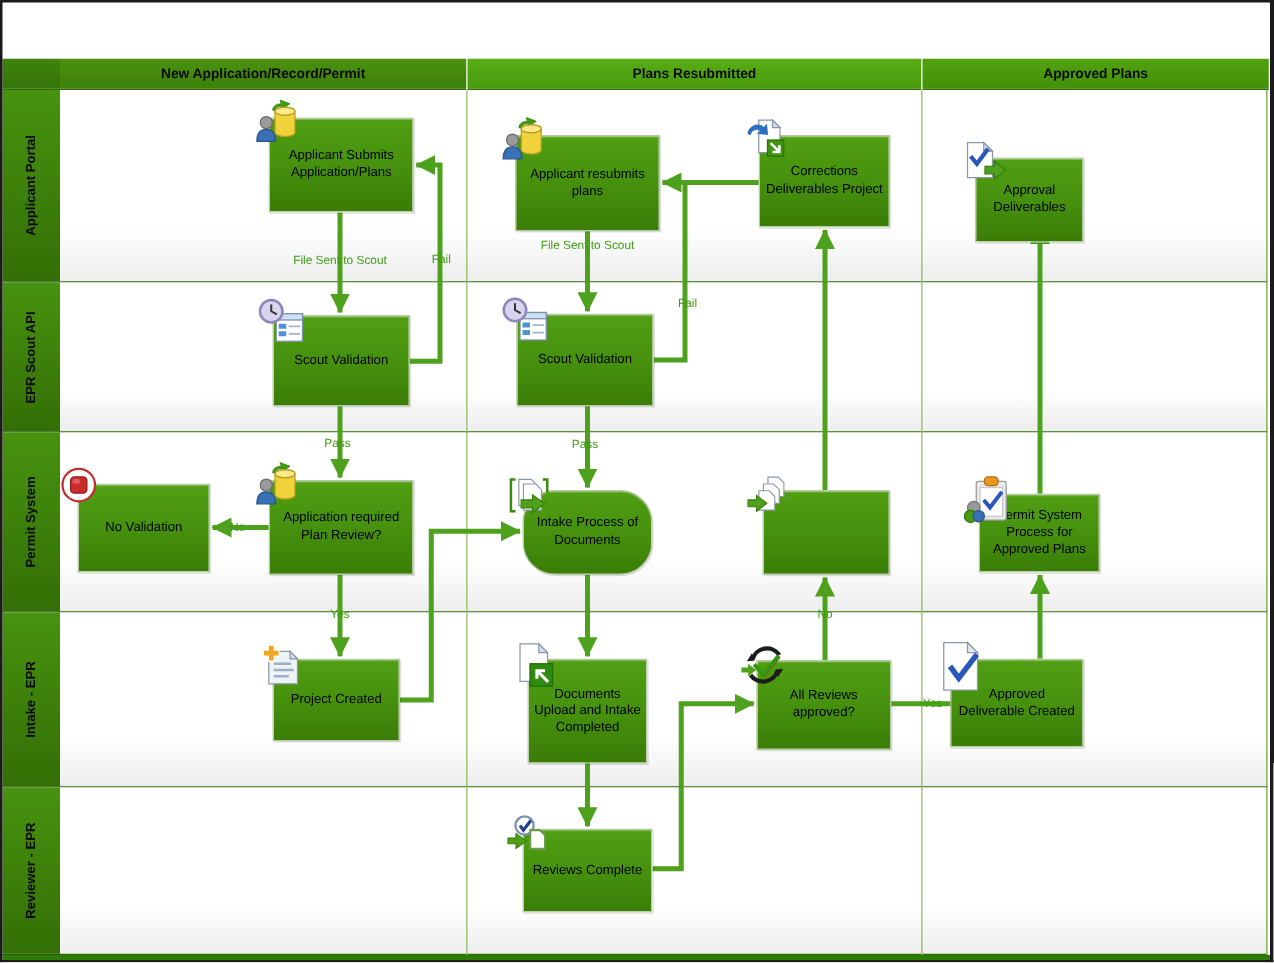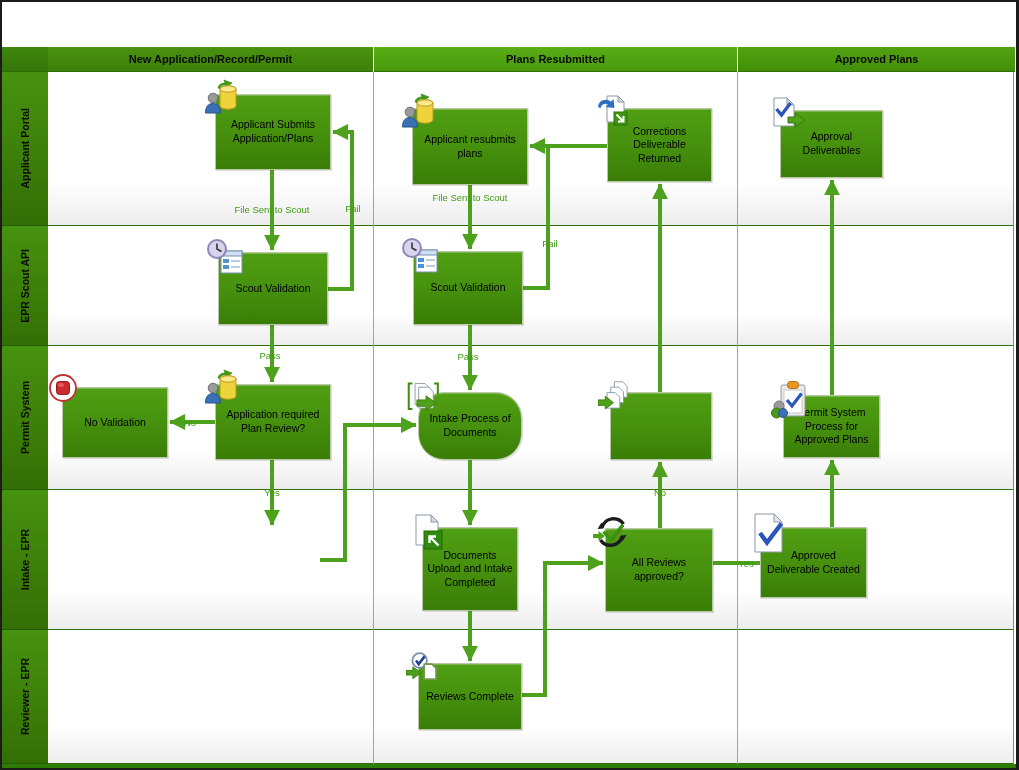--- a/index.html
+++ b/index.html
@@ -154,30 +154,30 @@
       <span>Applicant resubmits plans</span>
       <span class="node-icon" style="left: -13px; top: -16px;"><svg viewBox="0 0 40 42">
           <path d="M15 8 q1 -5 7 -5 l-1 -3 8 3 -6 4 -0.4 -2 q-5 -0.5 -5.6 3.5 z" fill="#3f9e10" stroke="#2d7a06" stroke-width=".6"></path>
           <path d="M17 9 a8 3.2 0 0 1 16 0 v17 a8 3.2 0 0 1 -16 0 z" fill="#f0d23c" stroke="#b89b1e"></path>
           <ellipse cx="25" cy="9" rx="8" ry="3.2" fill="#fbe98a" stroke="#b89b1e"></ellipse>
           <circle cx="10" cy="18" r="4.8" fill="#9a9a9a" stroke="#6d6d6d"></circle>
           <path d="M2.5 33 q0 -9.5 7.5 -9.5 q7.5 0 7.5 9.5 z" fill="#3a70b5" stroke="#28568f"></path>
         </svg></span>
     </div>
     <div class="node" style="left: 607px; top: 108px; width: 105px; height: 74px;">
-      <span>Corrections Deliverable Returned</span>
+      <span>Corrections Deliverables Project</span>
       <span class="node-icon" style="left: -13px; top: -16px;"><svg viewBox="0 0 40 42">
           <path d="M12 2 h11 l6 6 v20 h-17 z" fill="#fff" stroke="#8a97a8"></path>
           <path d="M23 2 v6 h6 z" fill="#d7dde6" stroke="#8a97a8"></path>
           <path d="M3 13 a8 8 0 0 1 13 -5.5 l2.5 -2.5 1 9 -9 -1 2.6 -2.4 a5 5 0 0 0 -7.6 3.6 z" fill="#2f6fc1"></path>
           <rect x="19" y="18" width="13" height="13" fill="#3f9410" stroke="#2d7206"></rect>
           <path d="M21.5 20.5 l6.5 6.5 m0.5 -5 v5.5 h-5.5" stroke="#fff" stroke-width="2" fill="none"></path>
         </svg></span>
     </div>
-    <div class="node" style="left: 780px; top: 110px; width: 103px; height: 68px;">
+    <div class="node" style="left: 780px; top: 126px; width: 87px; height: 68px;">
       <span>Approval Deliverables</span>
       <span class="node-icon" style="left: -13px; top: -16px;"><svg viewBox="0 0 40 42">
           <path d="M6 2 h13 l7 7 v21 h-20 z" fill="#fff" stroke="#8a97a8"></path>
           <path d="M19 2 v7 h7 z" fill="#d7dde6" stroke="#8a97a8"></path>
           <path d="M8.5 13 l5 6 9 -12" stroke="#2a57b8" stroke-width="3.4" fill="none"></path>
           <path d="M20 21 h7.5 v-4 l9 7 -9 7 v-4 h-7.5 z" fill="#4fa01a" stroke="#357d0c"></path>
         </svg></span>
     </div>
     <div class="node" style="left: 218px; top: 252px; width: 110px; height: 73px;">
       <span>Scout Validation</span>
@@ -246,30 +246,41 @@
       <span class="node-icon" style="left: -13px; top: -16px;"><svg viewBox="0 0 40 44">
           <rect x="10" y="5" width="24" height="31" rx="2" fill="#e9e9e9" stroke="#9a9a9a"></rect>
           <rect x="13" y="10" width="18" height="23" fill="#fff" stroke="#c9c9c9"></rect>
           <rect x="16.5" y="1.5" width="11" height="7" rx="3" fill="#e8971f" stroke="#b06f10"></rect>
           <path d="M16 20 l5 6 9.5 -12.5" stroke="#2a57b8" stroke-width="3.2" fill="none"></path>
           <circle cx="8" cy="26" r="5" fill="#9a9a9a" stroke="#777"></circle>
           <circle cx="5.5" cy="33" r="5" fill="#4b9a14" stroke="#35770a"></circle>
           <circle cx="12" cy="33" r="4.5" fill="#3a70b5" stroke="#28568f"></circle>
         </svg></span>
     </div>
+    <div class="node" style="left: 218px; top: 527px; width: 102px; height: 66px;">
+      <span>Project Created</span>
+      <span class="node-icon" style="left: -13px; top: -16px;"><svg viewBox="0 0 40 40">
+          <path d="M9 7 h17 l6 6 v20 h-23 z" fill="#eef3f8" stroke="#8a97a8"></path>
+          <path d="M26 7 v6 h6 z" fill="#d7dde6" stroke="#8a97a8"></path>
+          <line x1="13" y1="17" x2="27" y2="17" stroke="#9fb0c2" stroke-width="2"></line>
+          <line x1="13" y1="22" x2="29" y2="22" stroke="#9fb0c2" stroke-width="2"></line>
+          <line x1="13" y1="27" x2="25" y2="27" stroke="#9fb0c2" stroke-width="2"></line>
+          <path d="M4.5 6 h4 v-4 h5 v4 h4 v5 h-4 v4 h-5 v-4 h-4 z" fill="#f2a71e" stroke="#fff" stroke-width="1.2"></path>
+        </svg></span>
+    </div>
     <div class="node" style="left: 422px; top: 527px; width: 96px; height: 84px; text-align: center;">
       <span>Documents Upload and Intake Completed</span>
       <span class="node-icon" style="left: -13px; top: -16px;"><svg viewBox="0 0 40 42">
           <path d="M6 2 h15 l7 7 v23 h-22 z" fill="#fff" stroke="#8a97a8"></path>
           <path d="M21 2 v7 h7 z" fill="#d7dde6" stroke="#8a97a8"></path>
           <rect x="14" y="18" width="18" height="18" fill="#2f8a0f" stroke="#1f6b04"></rect>
           <path d="M28.5 32.5 l-9 -9 m0 6.5 v-6.5 h6.5" stroke="#fff" stroke-width="2.4" fill="none"></path>
         </svg></span>
     </div>
-    <div class="node" style="left: 605px; top: 528px; width: 108px; height: 84px;">
+    <div class="node" style="left: 605px; top: 528px; width: 108px; height: 72px;">
       <span>All Reviews approved?</span>
       <span class="node-icon" style="left: -13px; top: -16px;"><svg viewBox="0 0 40 40">
           <path d="M30.5 9 a12 12 0 0 0 -21.5 3.5" stroke="#1c1c1c" stroke-width="3.4" fill="none"></path>
           <path d="M10.5 13.5 l-6 0.5 4 -6.5 z" fill="#1c1c1c"></path>
           <path d="M7.5 25 a12 12 0 0 0 21.5 -3.5" stroke="#1c1c1c" stroke-width="3.4" fill="none"></path>
           <path d="M27.5 20.5 l6 -0.5 -4 6.5 z" fill="#1c1c1c"></path>
           <path d="M12 17.5 l6.5 8 12 -15" stroke="#cc2222" stroke-width="2" fill="none"></path>
           <path d="M10.5 16.5 l7 8.5 12.5 -15.5" stroke="#2f9a10" stroke-width="3.2" fill="none"></path>
           <path d="M0 19 h5.5 v-3 l6.5 5 -6.5 5 v-3 h-5.5 z" fill="#4fa01a"></path>
         </svg></span>

